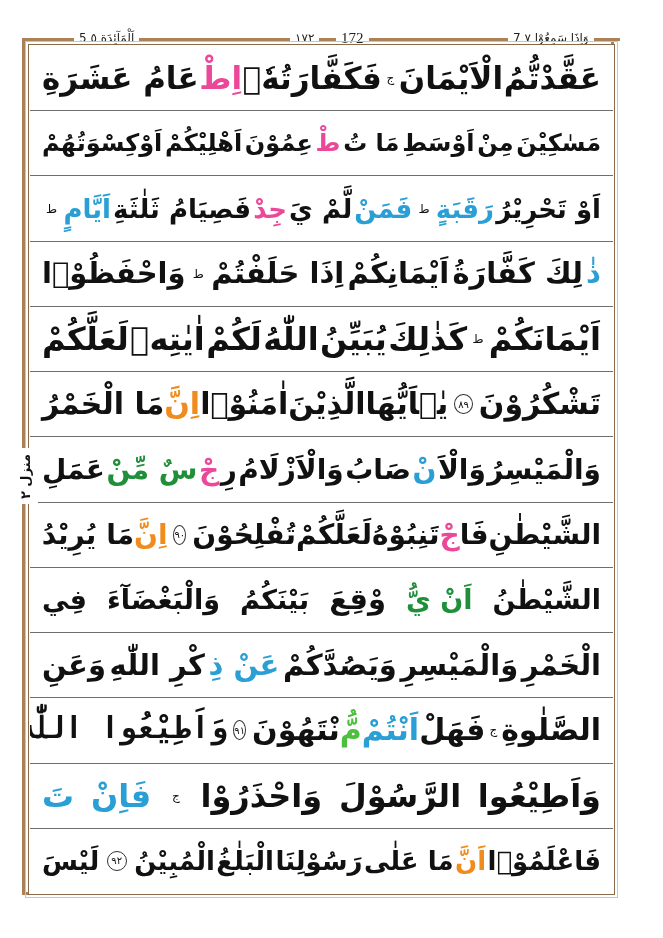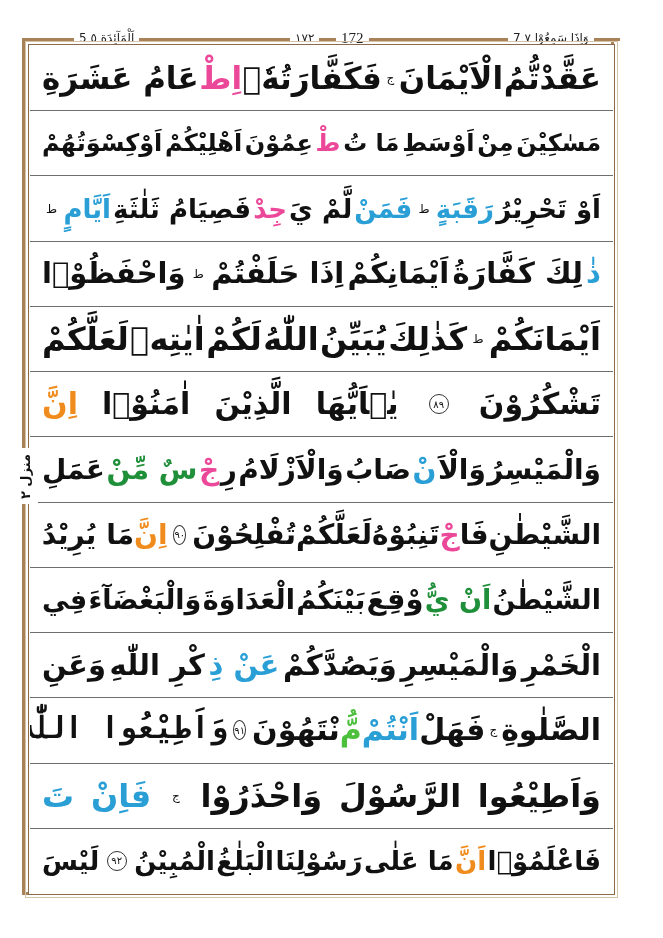--- a/index.html
+++ b/index.html
@@ -133,20 +133,21 @@
       <span class="seg " style="font-size: 32px;">اٰيٰتِهٖ</span>
       <span class="seg " style="font-size: 32px;">لَعَلَّكُمْ</span>
     </div>
   <div class="line">
       <span class="seg " style="font-size: 30px;">تَشْكُرُوْنَ</span>
       <span class="ayah">٨٩</span>
       <span class="seg " style="font-size: 30px;">يٰۤاَيُّهَا</span>
       <span class="seg " style="font-size: 30px;">الَّذِيْنَ</span>
       <span class="seg " style="font-size: 30px;">اٰمَنُوْۤا</span>
       <span class="seg orange" style="font-size: 30px;">اِنَّ</span>
+      <span class="seg " style="font-size: 30px;">مَا الْخَمْرُ</span>
     </div>
   <div class="line">
       <span class="seg " style="font-size: 28px;">وَالْمَيْسِرُ</span>
       <span class="seg " style="font-size: 28px;">وَالْاَ</span>
       <span class="seg blue" style="font-size: 28px;">نْ</span>
       <span class="seg " style="font-size: 28px;">صَابُ</span>
       <span class="seg " style="font-size: 28px;">وَالْاَزْلَامُ</span>
       <span class="seg " style="font-size: 28px;">رِ</span>
       <span class="seg red" style="font-size: 28px;">جْ</span>
       <span class="seg green" style="font-size: 28px;">سٌ مِّنْ</span>
@@ -161,21 +162,20 @@
       <span class="seg " style="font-size: 28px;">تُفْلِحُوْنَ</span>
       <span class="ayah">٩٠</span>
       <span class="seg orange" style="font-size: 28px;">اِنَّ</span>
       <span class="seg " style="font-size: 28px;">مَا يُرِيْدُ</span>
     </div>
   <div class="line">
       <span class="seg " style="font-size: 27px;">الشَّيْطٰنُ</span>
       <span class="seg green" style="font-size: 27px;">اَنْ يُّ</span>
       <span class="seg " style="font-size: 29px;">وْقِعَ</span>
       <span class="seg " style="font-size: 27px;">بَيْنَكُمُ</span>
-      <span class="seg " style="font-size: 27px;">الْعَدَاوَةَ</span>
       <span class="seg " style="font-size: 27px;">وَالْبَغْضَآءَ</span>
       <span class="seg " style="font-size: 27px;">فِي</span>
     </div>
   <div class="line">
       <span class="seg " style="font-size: 29px;">الْخَمْرِ</span>
       <span class="seg " style="font-size: 29px;">وَالْمَيْسِرِ</span>
       <span class="seg " style="font-size: 29px;">وَيَصُدَّكُمْ</span>
       <span class="seg blue" style="font-size: 29px;">عَنْ ذِ</span>
       <span class="seg " style="font-size: 29px;">كْرِ اللّٰهِ</span>
       <span class="seg " style="font-size: 29px;">وَعَنِ</span>

